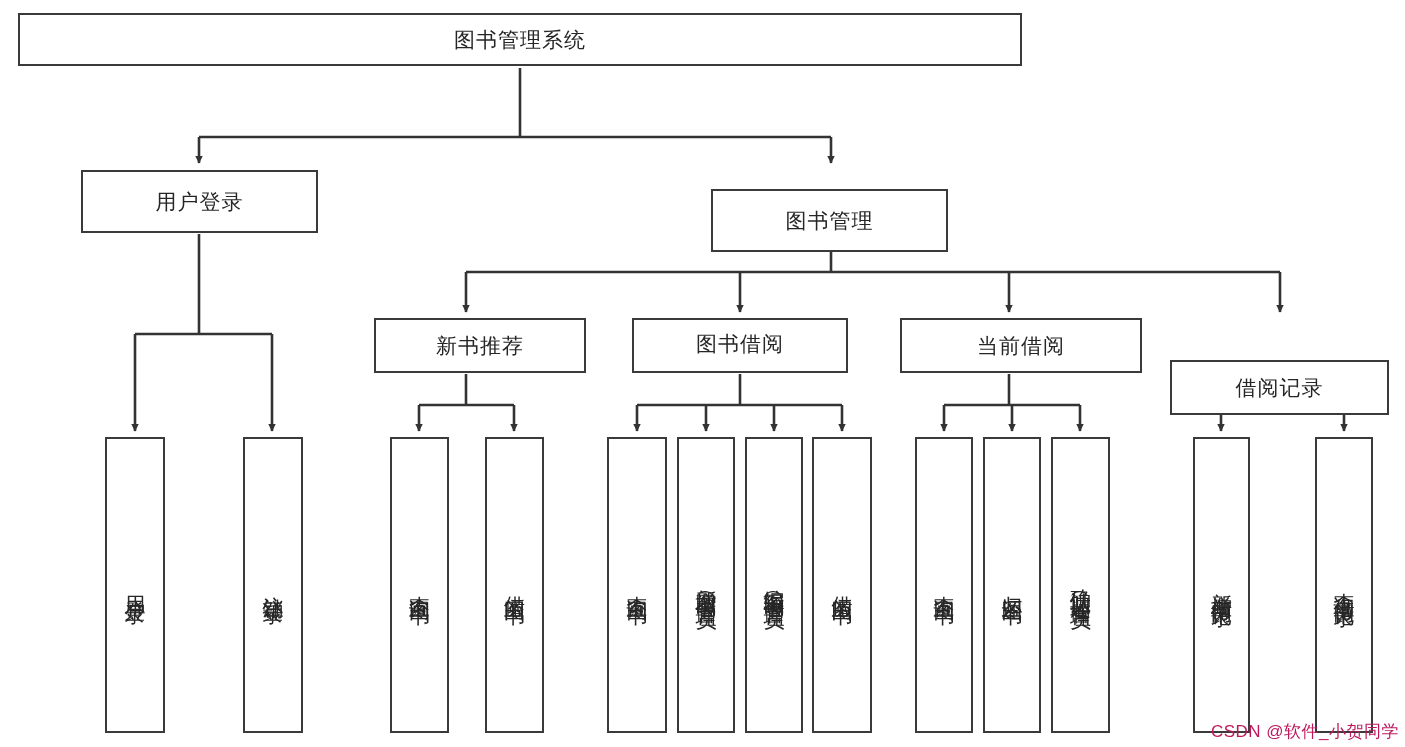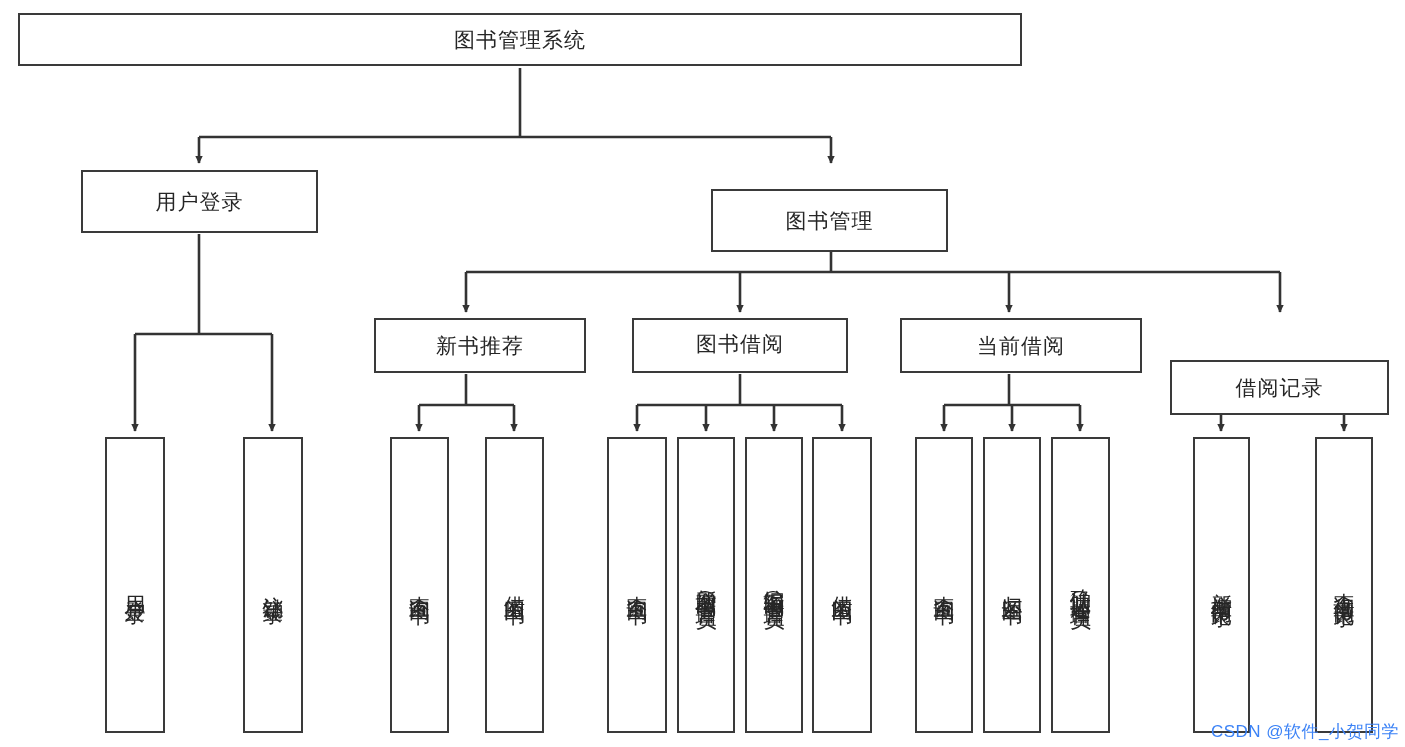--- a/index.html
+++ b/index.html
@@ -49,21 +49,21 @@
     text-orientation: upright;
     letter-spacing: 3px;
     line-height: 1.05;
     white-space: nowrap;
   }
   #watermark {
     position: absolute;
     right: 6px;
     bottom: 4px;
     font-size: 17px;
-    color: #3b82f6;
+    color: #be185d;
     letter-spacing: 0.5px;
     z-index: 3;
     white-space: nowrap;
   }
 </style>
 </head>
 <body>
 
 <div id="diagram-root">
 

